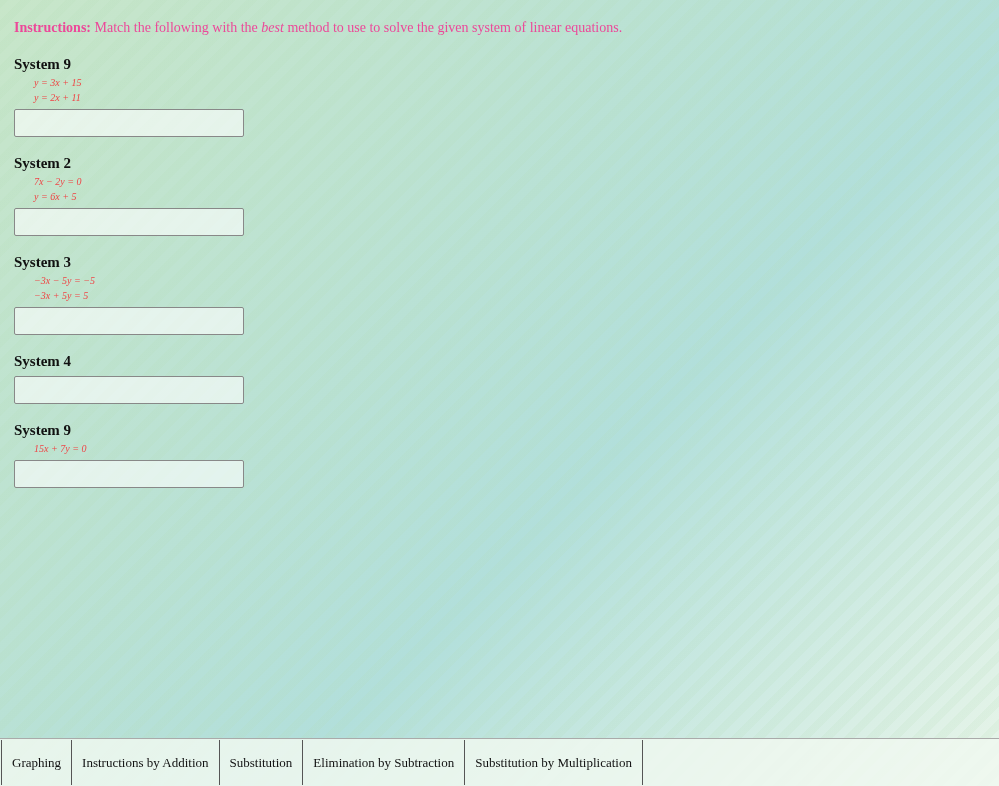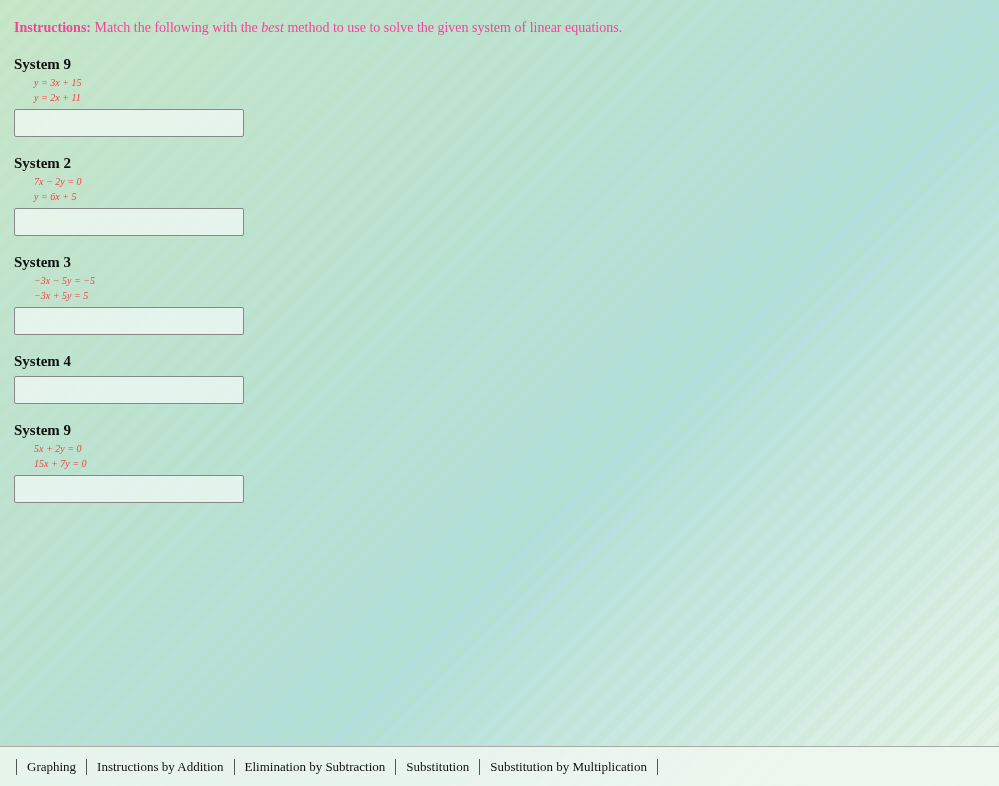--- a/index.html
+++ b/index.html
@@ -99,22 +99,22 @@
 
     .bottom-bar {
       position: absolute;
       bottom: 0;
       left: 0;
       right: 0;
       display: flex;
       align-items: center;
       border-top: 1px solid #aaa;
       background: rgba(240, 248, 240, 0.85);
-      padding: 16px;
-      height: 40px;
+      padding: 1px;
+      height: 48px;
       margin-top: 8px;
     }
 
     .method-btn {
       display: flex;
       align-items: center;
       justify-content: center;
       padding: 8px 10px;
       border-right: 1.5px solid #555;
       font-size: 13px;
@@ -159,25 +159,24 @@
     <div class="answer-box"></div>
   </div>
 
   <div class="system-block">
     <div class="system-title">System 4</div>
     <div class="answer-box"></div>
   </div>
 
   <div class="system-block">
     <div class="system-title">System 9</div>
-    <div class="equation">5<em>x</em> + 2<em>y</em> = 0</div>
     <div class="equation">15<em>x</em> + 7<em>y</em> = 0</div>
     <div class="answer-box"></div>
   </div>
 </div>
 
 <div class="bottom-bar">
   <div class="method-btn">Graphing</div>
   <div class="method-btn">Instructions by Addition</div>
+  <div class="method-btn">Substitution</div>
   <div class="method-btn">Elimination by Subtraction</div>
-  <div class="method-btn">Substitution</div>
   <div class="method-btn">Substitution by Multiplication</div>
 </div>
 
 </body></html>

